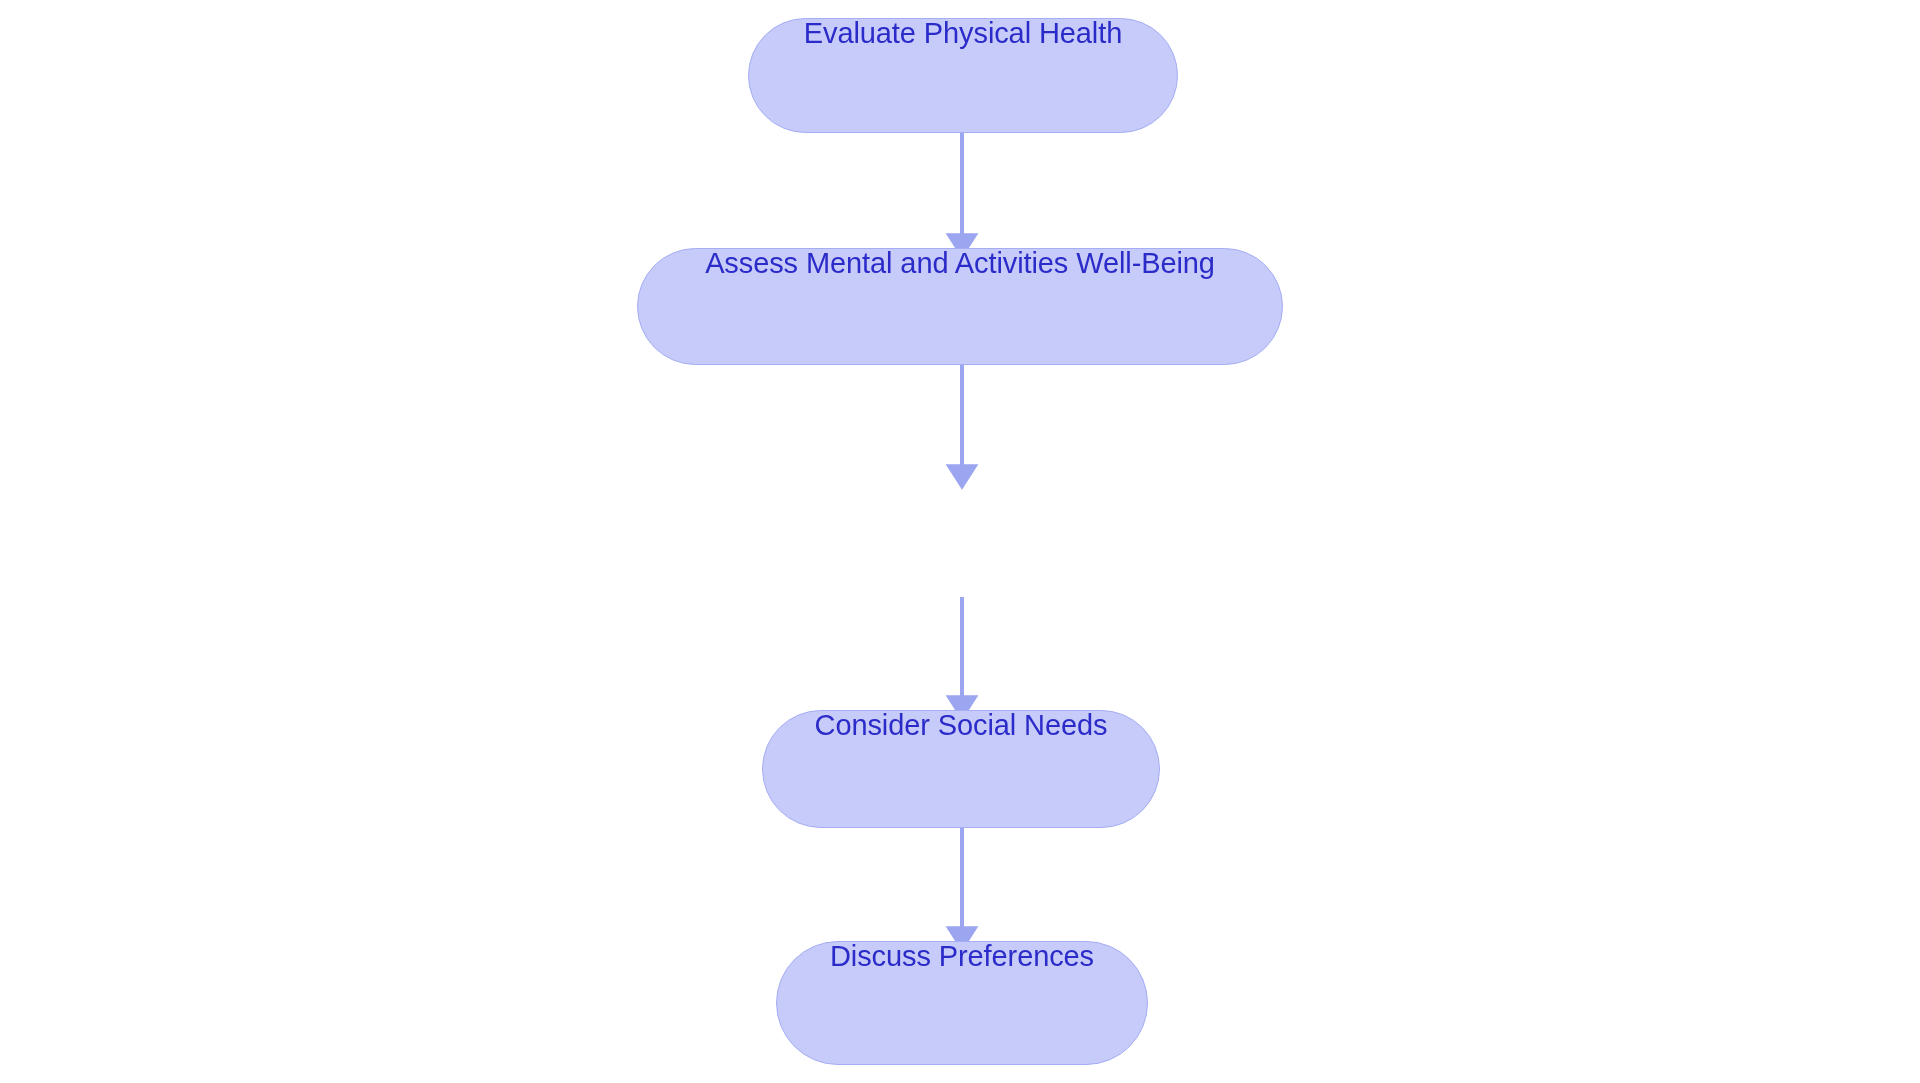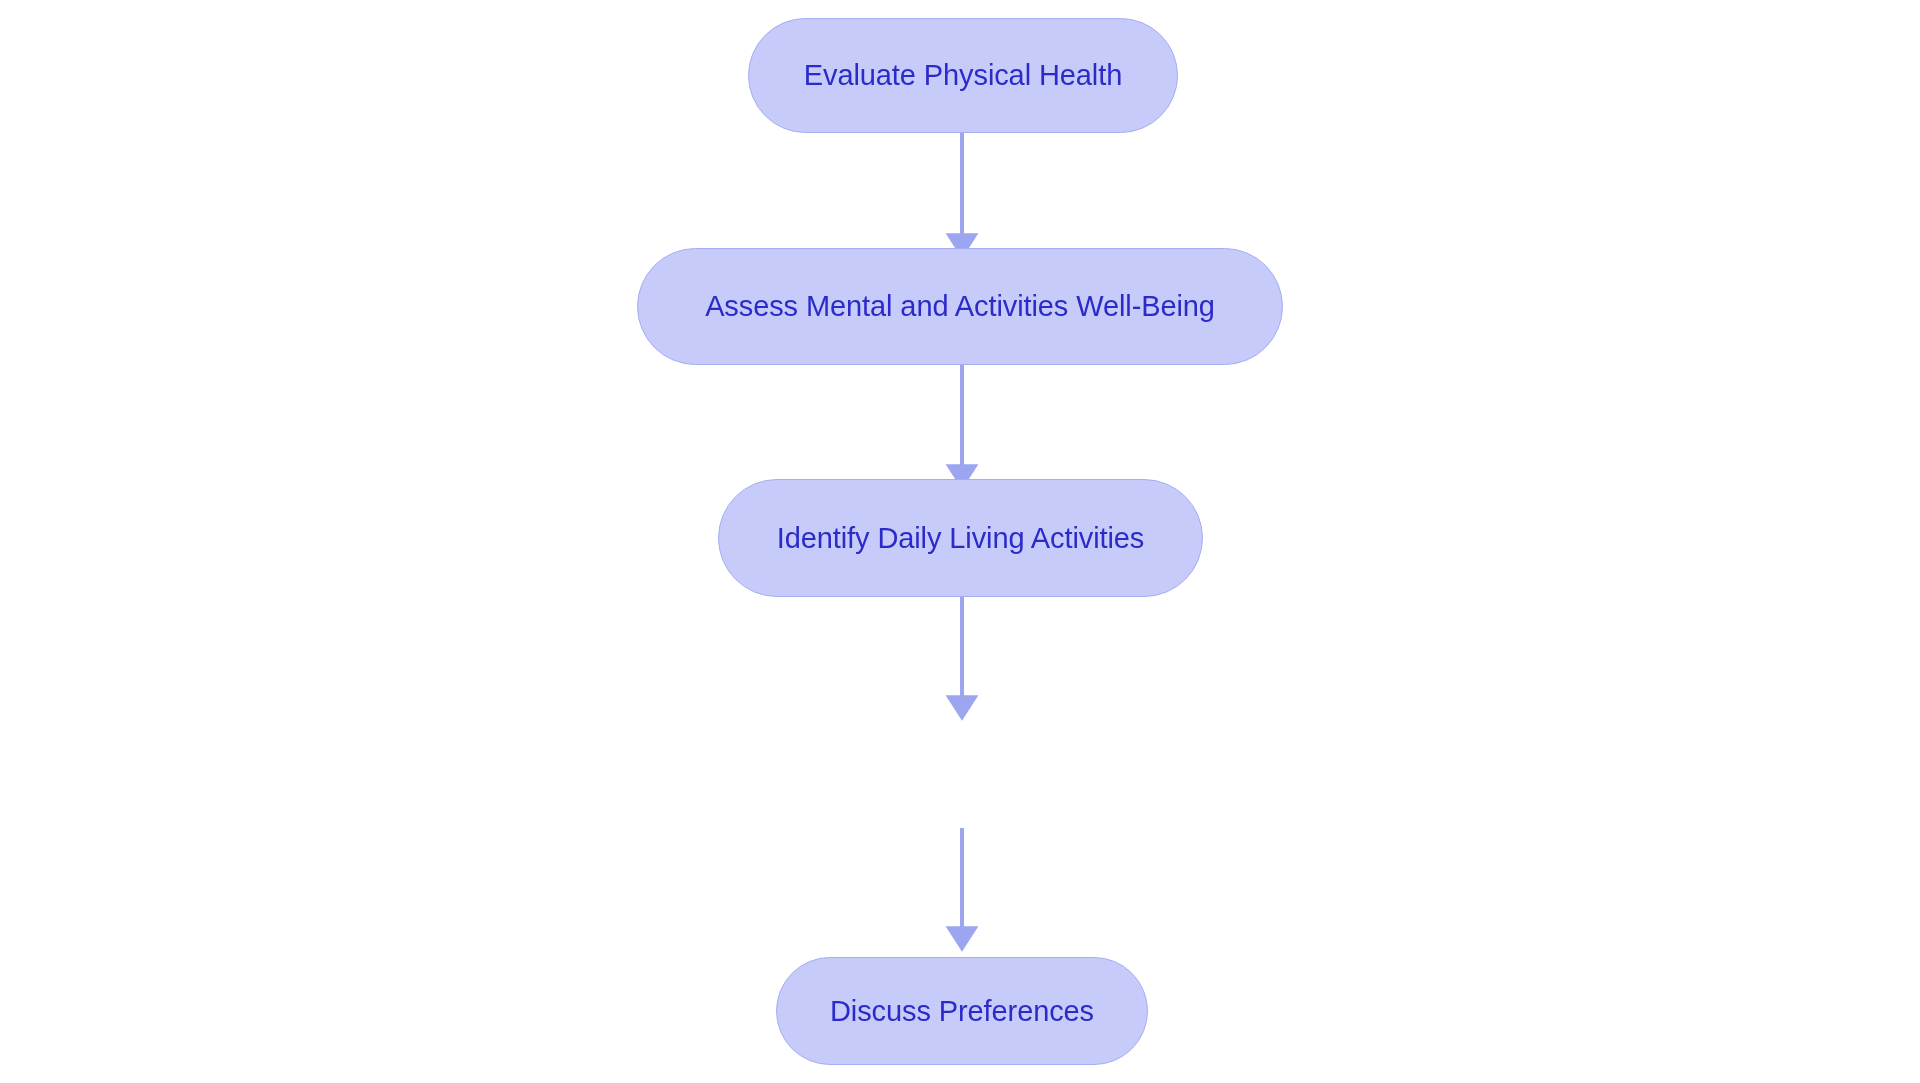--- a/index.html
+++ b/index.html
@@ -23,21 +23,21 @@
     left: 0;
     top: 0;
     width: 1920px;
     height: 1083px;
     pointer-events: none;
   }
   .flow-node {
     position: absolute;
     box-sizing: border-box;
     display: flex;
-    align-items: center;
+    align-items: flex-start;
     justify-content: center;
     background: #c7cbf9;
     border: 1.6px solid #a5adf5;
     border-radius: 9999px;
     z-index: 2;
   }
   .flow-node-label {
     color: #2b2bc9;
     font-family: "Liberation Sans", sans-serif;
     font-size: 29px;
@@ -68,22 +68,22 @@
   </svg>
 
   <div class="flow-node" style="left:748px; top:18px; width:430px; height:115px;">
     <span class="flow-node-label">Evaluate Physical Health</span>
   </div>
 
   <div class="flow-node" style="left:637px; top:248px; width:646px; height:117px;">
     <span class="flow-node-label">Assess Mental and Activities Well-Being</span>
   </div>
 
-  <div class="flow-node" style="left:718px; top:479px; width:485px; height:118px;">
-    <span class="flow-node-label">Identify Daily Living Activities</span>
+
+  <div class="flow-node" style="left:762px; top:710px; width:398px; height:118px;">
+    <span class="flow-node-label">Consider Social Needs</span>
   </div>
 
-
-  <div class="flow-node" style="left:776px; top:941px; width:372px; height:108px;margin-top:16px;">
+  <div class="flow-node" style="left:776px; top:941px; width:372px; height:124px;">
     <span class="flow-node-label">Discuss Preferences</span>
   </div>
 
 </div>
 
 </body></html>

